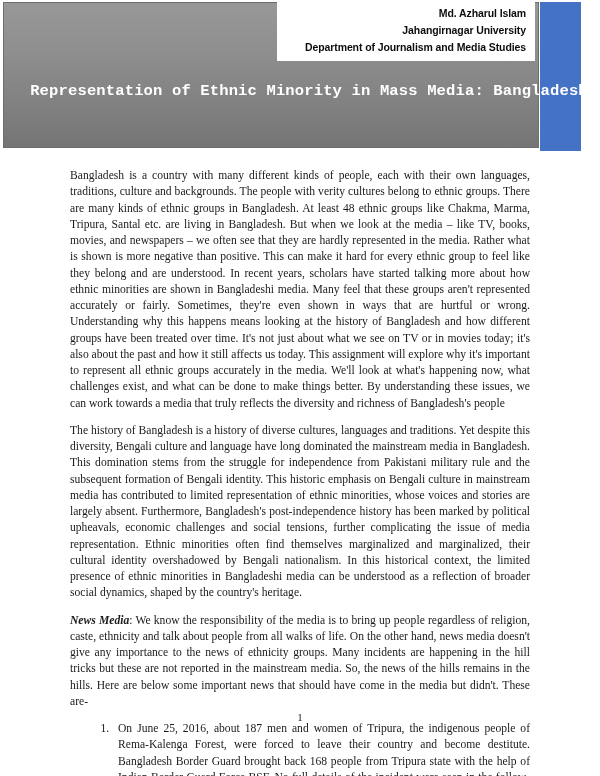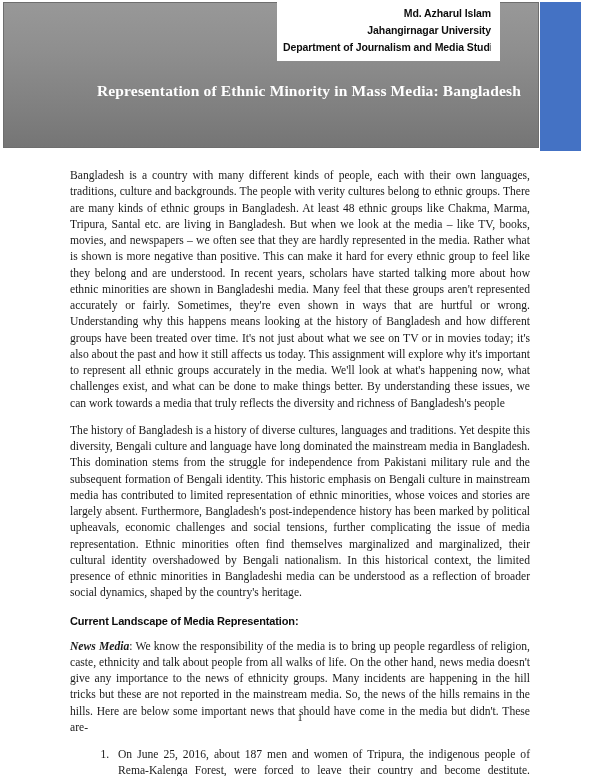--- a/index.html
+++ b/index.html
@@ -34,21 +34,21 @@
     top: 2px;
     width: 41px;
     height: 149px;
     background: #4472c4;
   }
 
   .author-box {
     position: absolute;
     left: 277px;
     top: 0px;
-    width: 223px;
+    width: 258px;
     height: 61px;
     background: #ffffff;
     box-sizing: border-box;
     padding: 5px 9px 4px 6px;
     text-align: right;
   }
   .author-line {
     font-family: "Liberation Sans", sans-serif;
     font-weight: bold;
     font-size: 10.5px;
@@ -59,21 +59,21 @@
     overflow: hidden;
   }
 
   .doc-title {
     position: absolute;
     left: 0;
     right: 0;
     top: 82px;
     text-align: center;
     padding-left: 18px;
-    font-family: Liberation Serif, serif;
+    font-family: Liberation Mono, monospace;
     font-weight: bold;
     font-size: 15.5px;
     color: #ffffff;
     letter-spacing: 0.15px;
   }
 
   
   .page-body {
     position: absolute;
     left: 70px;
@@ -138,21 +138,20 @@
   <div class="author-line">Jahangirnagar University</div>
   <div class="author-line">Department of Journalism and Media Studies</div>
 </div>
 
 <div class="doc-title">Representation of Ethnic Minority in Mass Media: Bangladesh</div>
 
 <div class="page-body">
   <p class="para">Bangladesh is a country with many different kinds of people, each with their own languages, traditions, culture and backgrounds. The people with verity cultures belong to ethnic groups. There are many kinds of ethnic groups in Bangladesh. At least 48 ethnic groups like Chakma, Marma, Tripura, Santal etc. are living in Bangladesh. But when we look at the media – like TV, books, movies, and newspapers – we often see that they are hardly represented in the media. Rather what is shown is more negative than positive. This can make it hard for every ethnic group to feel like they belong and are understood. In recent years, scholars have started talking more about how ethnic minorities are shown in Bangladeshi media. Many feel that these groups aren't represented accurately or fairly. Sometimes, they're even shown in ways that are hurtful or wrong. Understanding why this happens means looking at the history of Bangladesh and how different groups have been treated over time. It's not just about what we see on TV or in movies today; it's also about the past and how it still affects us today. This assignment will explore why it's important to represent all ethnic groups accurately in the media. We'll look at what's happening now, what challenges exist, and what can be done to make things better. By understanding these issues, we can work towards a media that truly reflects the diversity and richness of Bangladesh's people</p>
   <p class="para">The history of Bangladesh is a history of diverse cultures, languages and traditions. Yet despite this diversity, Bengali culture and language have long dominated the mainstream media in Bangladesh. This domination stems from the struggle for independence from Pakistani military rule and the subsequent formation of Bengali identity. This historic emphasis on Bengali culture in mainstream media has contributed to limited representation of ethnic minorities, whose voices and stories are largely absent. Furthermore, Bangladesh's post-independence history has been marked by political upheavals, economic challenges and social tensions, further complicating the issue of media representation. Ethnic minorities often find themselves marginalized and marginalized, their cultural identity overshadowed by Bengali nationalism. In this historical context, the limited presence of ethnic minorities in Bangladeshi media can be understood as a reflection of broader social dynamics, shaped by the country's heritage.</p>
 
-  <div class="section-heading">Current Landscape of Media Representation:</div>
 
   <p class="para"><span class="lead-label">News Media</span><span>: We know the responsibility of the media is to bring up people regardless of religion, caste, ethnicity and talk about people from all walks of life. On the other hand, news media doesn't give any importance to the news of ethnicity groups. Many incidents are happening in the hill tricks but these are not reported in the mainstream media. So, the news of the hills remains in the hills. Here are below some important news that should have come in the media but didn't. These are-</span></p>
 
   <ol class="news-list">
     <li>On June 25, 2016, about 187 men and women of Tripura, the indigenous people of Rema-Kalenga Forest, were forced to leave their country and become destitute. Bangladesh Border Guard brought back 168 people from Tripura state with the help of Indian Border Guard Force BSF. No full details of the incident were seen in the follow-up news media.</li>
   </ol>
 </div>
 
 <div class="page-number">1</div>
 

